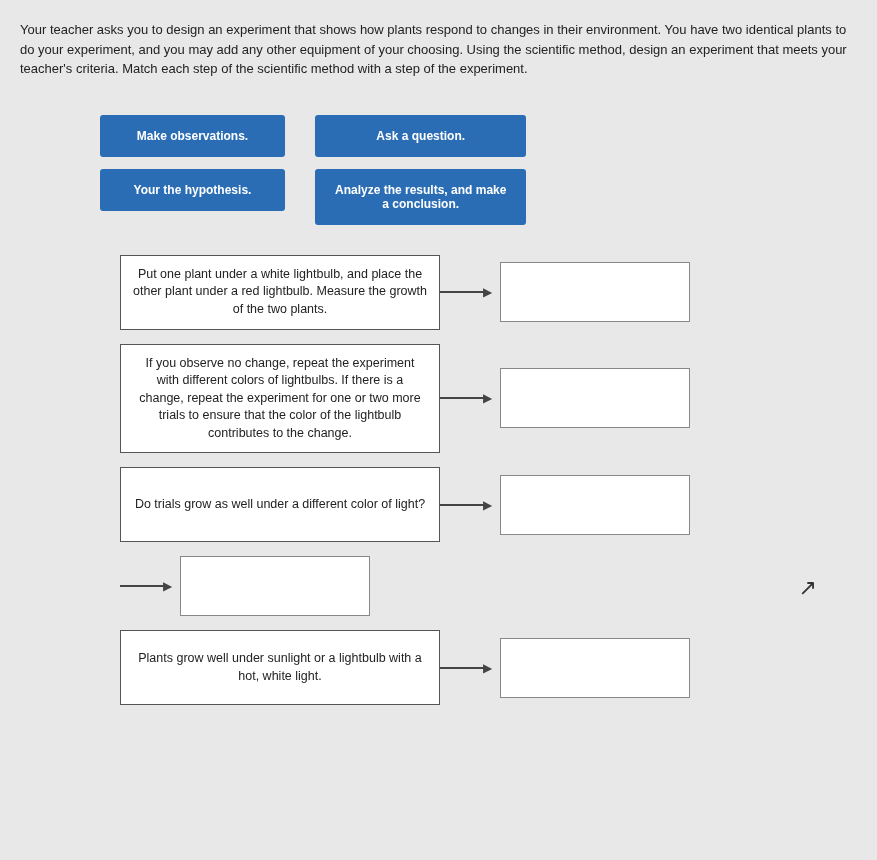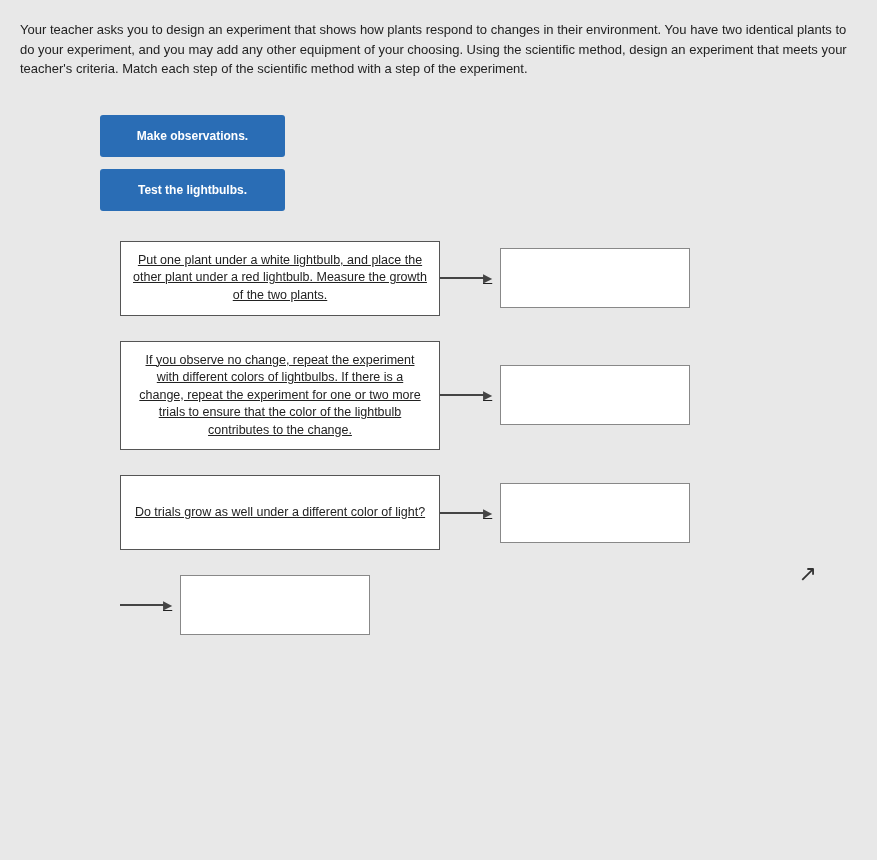--- a/index.html
+++ b/index.html
@@ -38,22 +38,21 @@
       cursor: pointer;
       border-radius: 3px;
       text-align: center;
       min-width: 185px;
     }
     .matching-area {
       margin-top: 30px;
       padding-left: 100px;
       display: flex;
       flex-direction: column;
-      gap: 25px;
-      text-decoration: underline;
+      gap: 14px;
     }
     .match-row {
       display: flex;
       align-items: center;
       gap: 0;
     }
     .match-left-box {
       width: 320px;
       min-height: 75px;
       border: 1.5px solid #555;
@@ -101,21 +100,26 @@
     }
   </style>
 </head>
 <body>
 
 <p class="intro-text">Your teacher asks you to design an experiment that shows how plants respond to changes in their environment. You have two identical plants to do your experiment, and you may add any other equipment of your choosing. Using the scientific method, design an experiment that meets your teacher's criteria. Match each step of the scientific method with a step of the experiment.</p>
 
 <div class="buttons-area">
   <div class="btn-col">
     <button class="sci-btn">Make observations.</button>
-    <button class="sci-btn">Test the lightbulbs.</button>
+    <button class="sci-btn">Your the hypothesis.</button>
+  </div>
+  <div class="btn-col" style="justify-content: flex-start; padding-top: 0;">
+    <button class="sci-btn">Ask a question.</button>
+    <button class="sci-btn" style="white-space: pre-line;">Analyze the results, and make
+a conclusion.</button>
   </div>
 </div>
 
 <div style="position: relative;">
   <div class="matching-area">
 
     <div class="match-row">
       <div class="match-left-box">Put one plant under a white lightbulb, and place the other plant under a red lightbulb. Measure the growth of the two plants.</div>
       <div class="arrow-line"></div>
       <div class="match-right-box"></div>
@@ -131,17 +135,22 @@
       <div class="match-left-box">Do trials grow as well under a different color of light?</div>
       <div class="arrow-line"></div>
       <div class="match-right-box"></div>
     </div>
 
     <div class="match-row">
       <div class="arrow-line"></div>
       <div class="match-right-box"></div>
     </div>
 
+    <div class="match-row">
+      <div class="match-left-box">Plants grow well under sunlight or a lightbulb with a hot, white light.</div>
+      <div class="arrow-line"></div>
+      <div class="match-right-box"></div>
+    </div>
 
   </div>
 
   <div class="cursor-icon">↗</div>
 </div>
 
 </body></html>

